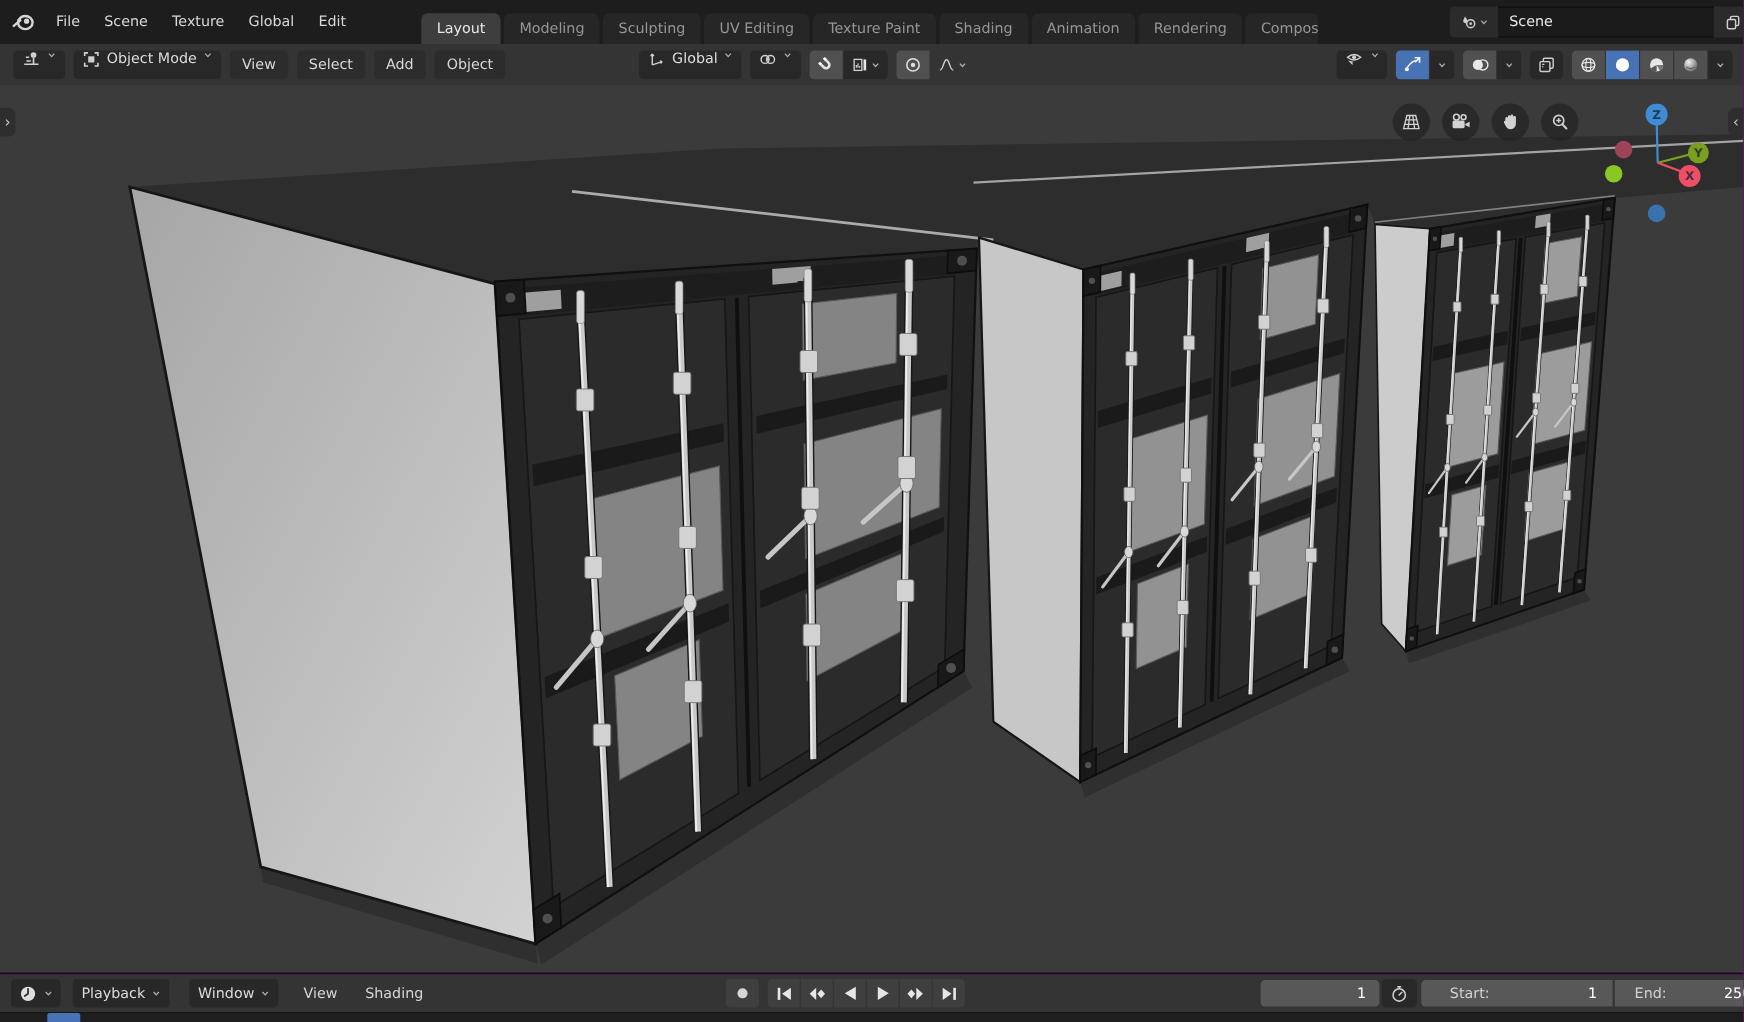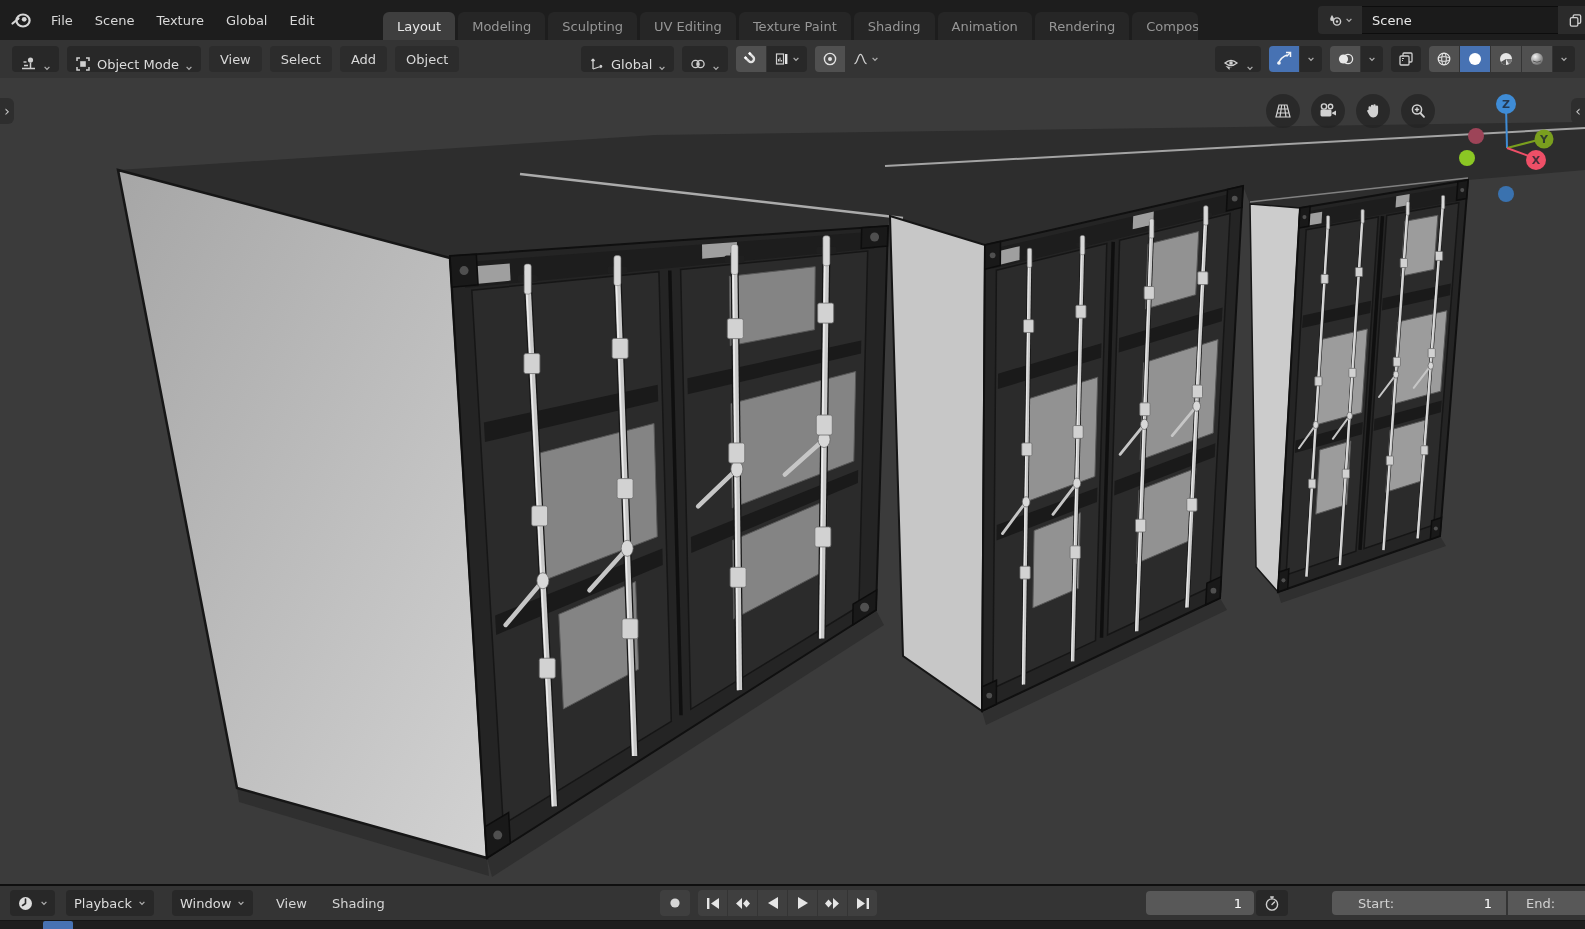--- a/index.html
+++ b/index.html
@@ -17,21 +17,21 @@
   .tab.active{background:#3e3e3e;color:#e8e8e8;}
   .tab.clipped{max-width:52px;overflow:hidden;padding-right:0;}
   .scenewidget{position:absolute;left:1318px;top:6px;height:28px;display:flex;align-items:stretch;}
   .scenebrowse{width:44px;background:#2b2b2b;border-radius:4px 0 0 4px;display:flex;align-items:center;justify-content:center;gap:2px;}
   .scenename{width:186px;background:#1b1b1b;border-top:1px solid #0d0d0d;border-bottom:1px solid #0d0d0d;
              display:flex;align-items:center;padding-left:10px;color:#e8e8e8;}
   .scenenew{width:34px;background:#2b2b2b;border-radius:0 4px 4px 0;display:flex;align-items:center;justify-content:center;}
   
   .vheader{position:absolute;left:0;top:40px;width:1585px;height:38px;background:#343434;}
   .hgroup{position:absolute;top:6px;height:26px;display:flex;align-items:center;gap:8px;}
-  .chip{background:#282828;border-radius:4px;height:26px;display:flex;align-items:flex-end;gap:6px;padding:0 8px;color:#dcdcdc;white-space:nowrap;}
+  .chip{background:#282828;border-radius:4px;height:26px;display:flex;align-items:flex-start;gap:6px;padding:0 8px;color:#dcdcdc;white-space:nowrap;}
   .mchip{background:#2c2c2c;border-radius:4px;height:26px;display:flex;align-items:center;padding:0 11px;color:#d8d8d8;white-space:nowrap;}
   .tbtn{width:30px;height:26px;display:flex;align-items:center;justify-content:center;background:#282828;}
   .pair{display:flex;gap:1px;}
   .pair .tbtn:first-child{border-radius:4px 0 0 4px;}
   .pair .tbtn:last-child{border-radius:0 4px 4px 0;width:22px;}
   .on-gray{background:#505050;}
   .on-blue{background:#4772b3;}
   .shgroup{display:flex;gap:1px;}
   .shgroup .tbtn:first-child{border-radius:4px 0 0 4px;}
   .shgroup .tbtn:last-child{border-radius:0 4px 4px 0;width:22px;}
@@ -623,21 +623,21 @@
       <span>1</span>
     </div>
     <div class="titem chip" style="left:1256px;padding:0 8px;">
       <svg width="16" height="17" viewBox="0 0 16 17">
         <circle cx="8" cy="9.5" r="5.6" fill="none" stroke="#cfcfcf" stroke-width="1.4"></circle>
         <path d="M6.2 2 H9.8 M8 2 V3.8" stroke="#cfcfcf" stroke-width="1.4"></path>
         <path d="M8 9.5 L10.5 7" stroke="#cfcfcf" stroke-width="1.4" stroke-linecap="round"></path>
       </svg>
     </div>
     <div class="rangegroup">
-      <div class="rfield" style="width:134px;border-radius:4px 0 0 4px;padding:0 14px 0 26px;margin-left:40px;">
+      <div class="rfield" style="width:134px;border-radius:4px 0 0 4px;padding:0 14px 0 26px;">
         <span class="lab">Start:</span>
         <span>1</span>
       </div>
       <div class="rfield" style="width:106px;border-radius:0 4px 4px 0;padding:0 12px 0 18px;">
         <span class="lab">End:</span>
         <span>250</span>
       </div>
     </div>
   </div>
   <div class="tstrip">

